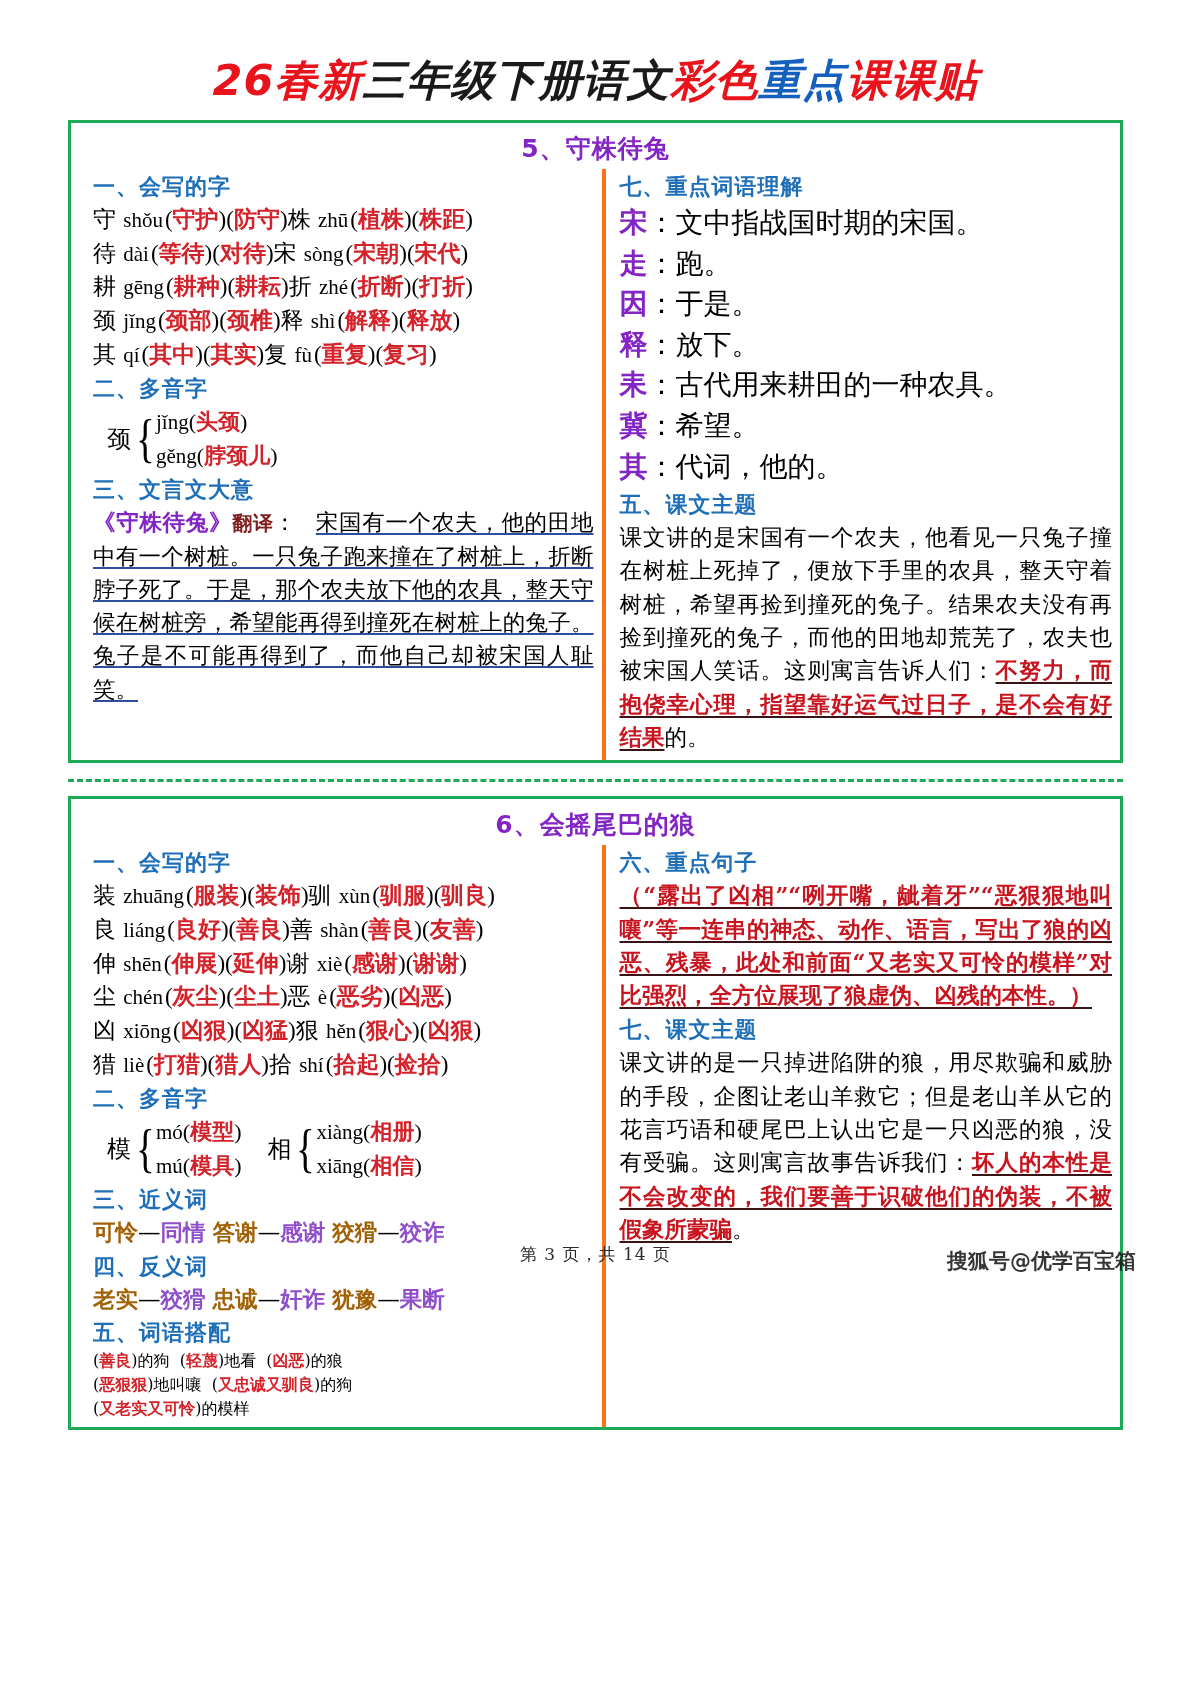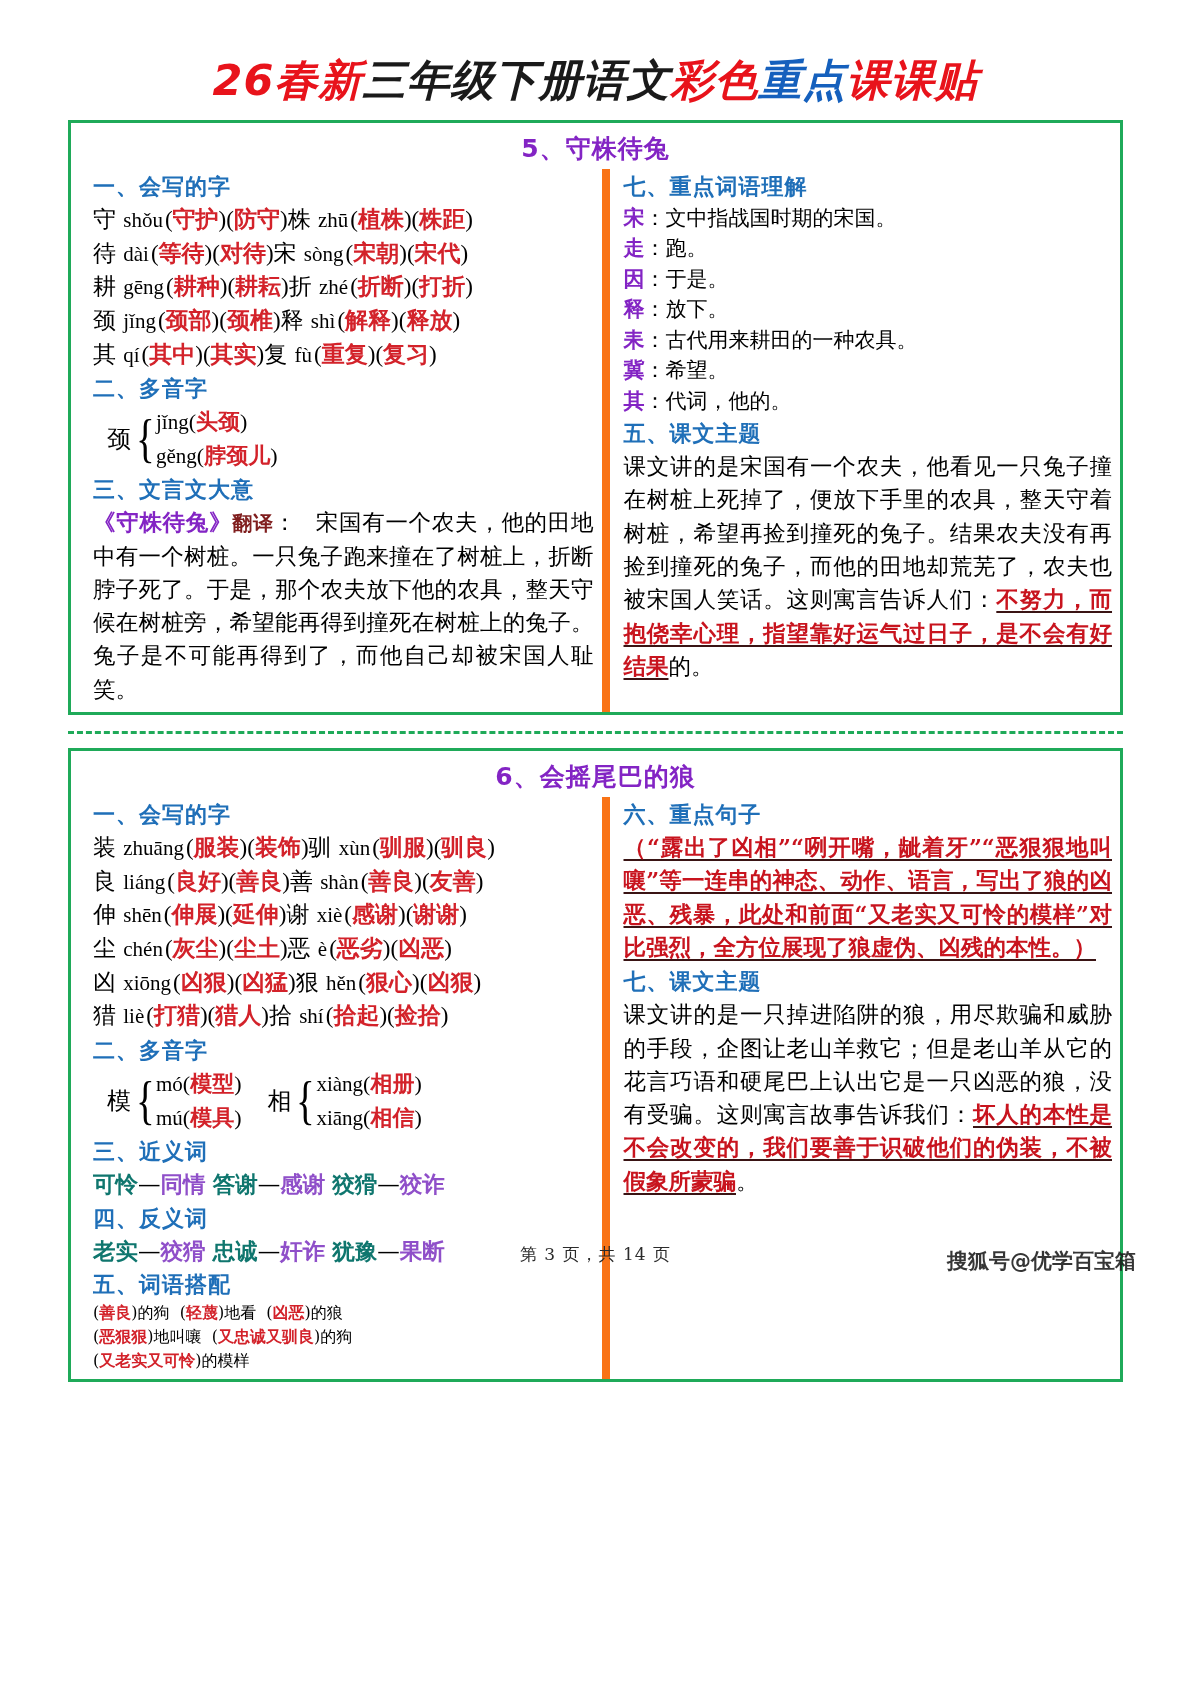--- a/index.html
+++ b/index.html
@@ -50,21 +50,21 @@
   .cols {
     display: flex;
     align-items: stretch;
     padding-left: 12px;
   }
   .col {
     box-sizing: border-box;
     padding: 0 8px 6px 10px;
   }
   .col-left { width: 50%; }
-  .col-right { width: 50%; border-left: 8px solid #f97316; padding-left: 14px; }
+  .col-right { width: 50%; border-left: 4px solid #f97316; padding-left: 14px; }
 
   
   .h {
     font-family: "DejaVu Sans", sans-serif;
     font-weight: bold;
     font-size: 22px;
     color: #1f6fb8;
     margin: 3px 0 1px 0;
     letter-spacing: 1px;
     white-space: nowrap;
@@ -114,51 +114,52 @@
   
   .para {
     font-size: 22.5px;
     line-height: 1.48;
     font-family: "DejaVu Serif", serif;
     color: #000;
     text-align: justify;
     text-justify: inter-character;
   }
   .u-blue {
+    text-decoration: underline;
     text-decoration-color: #2f4d9e;
     text-underline-offset: 3px;
     margin-left: 19px;
   }
   .red-block {
     color: #c8141e;
     font-weight: bold;
     text-decoration: underline;
     text-decoration-color: #3a1414;
     text-underline-offset: 4px;
   }
   .purple-title { color: #8324c4; font-weight: bold; font-family: "DejaVu Serif", serif; margin-top: 12px; }
   .green-word { color: #7f1d1d; font-weight: bold; font-family: "DejaVu Sans", sans-serif; font-size: 20px; }
 
   
   .kw {
-    font-size: 21px;
+    font-size: 28px;
     line-height: 1.45;
     font-family: "DejaVu Serif", serif;
     white-space: nowrap;
   }
   .kw .k { color: #8324c4; font-weight: bold; }
 
   
   .syn {
     font-size: 22.5px;
     line-height: 1.45;
     font-family: "DejaVu Serif", serif;
     white-space: nowrap;
   }
-  .syn .b { color: #0f766e; font-weight: bold; }
+  .syn .b { color: #a16207; font-weight: bold; }
   .syn .p { color: #8f4fc9; font-weight: bold; }
 
   
   .coll {
     font-size: 16px;
     line-height: 1.5;
     font-family: "DejaVu Serif", serif;
     white-space: nowrap;
   }
   .coll .r { color: #d3222a; font-weight: bold; }

